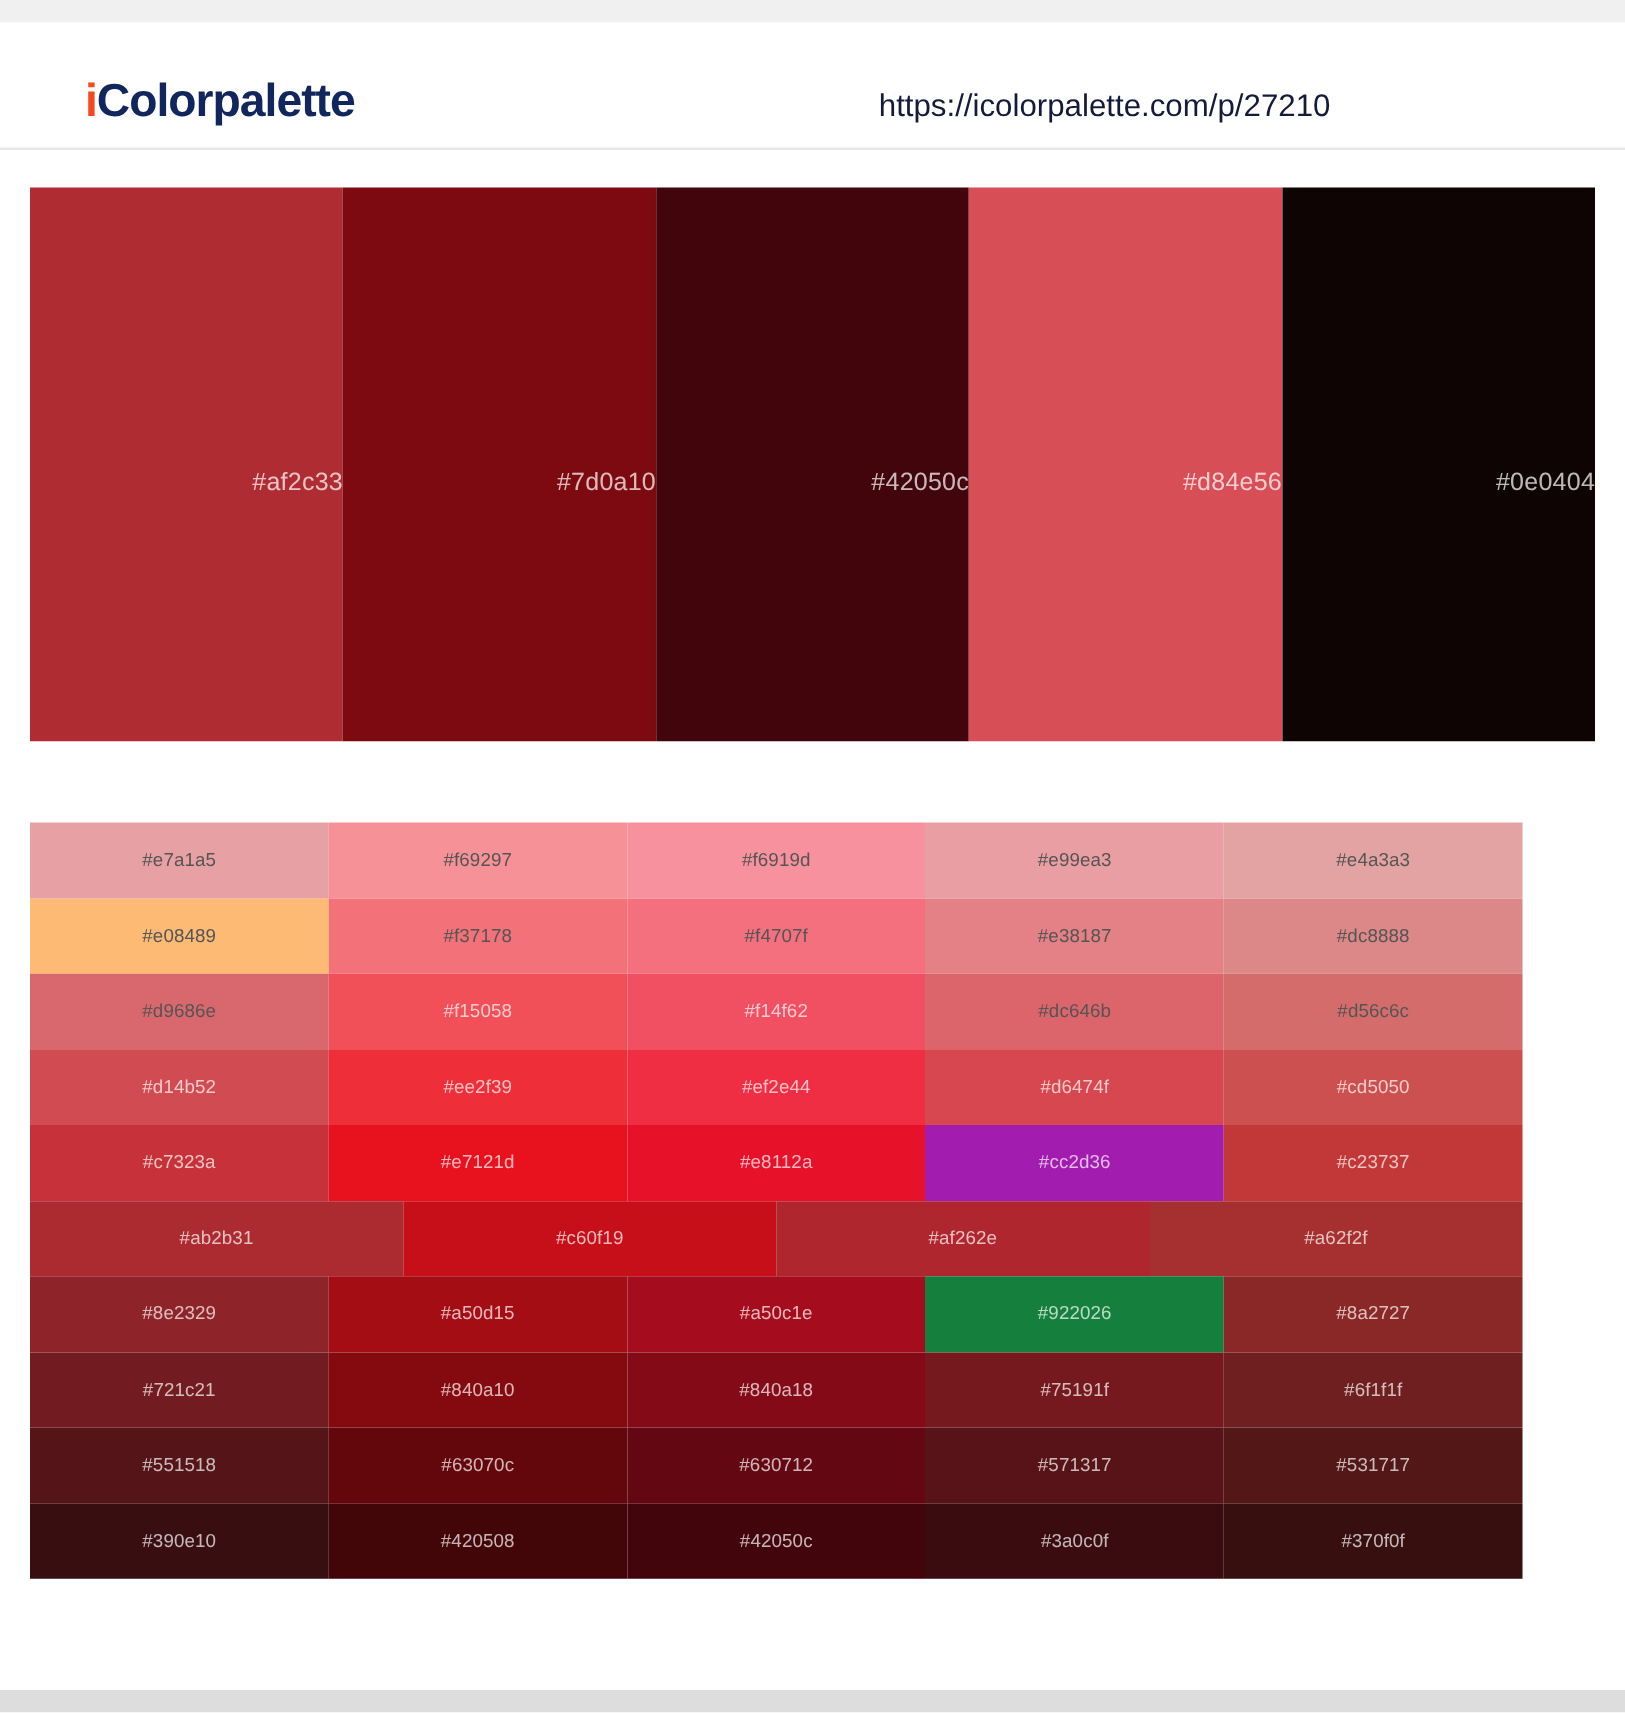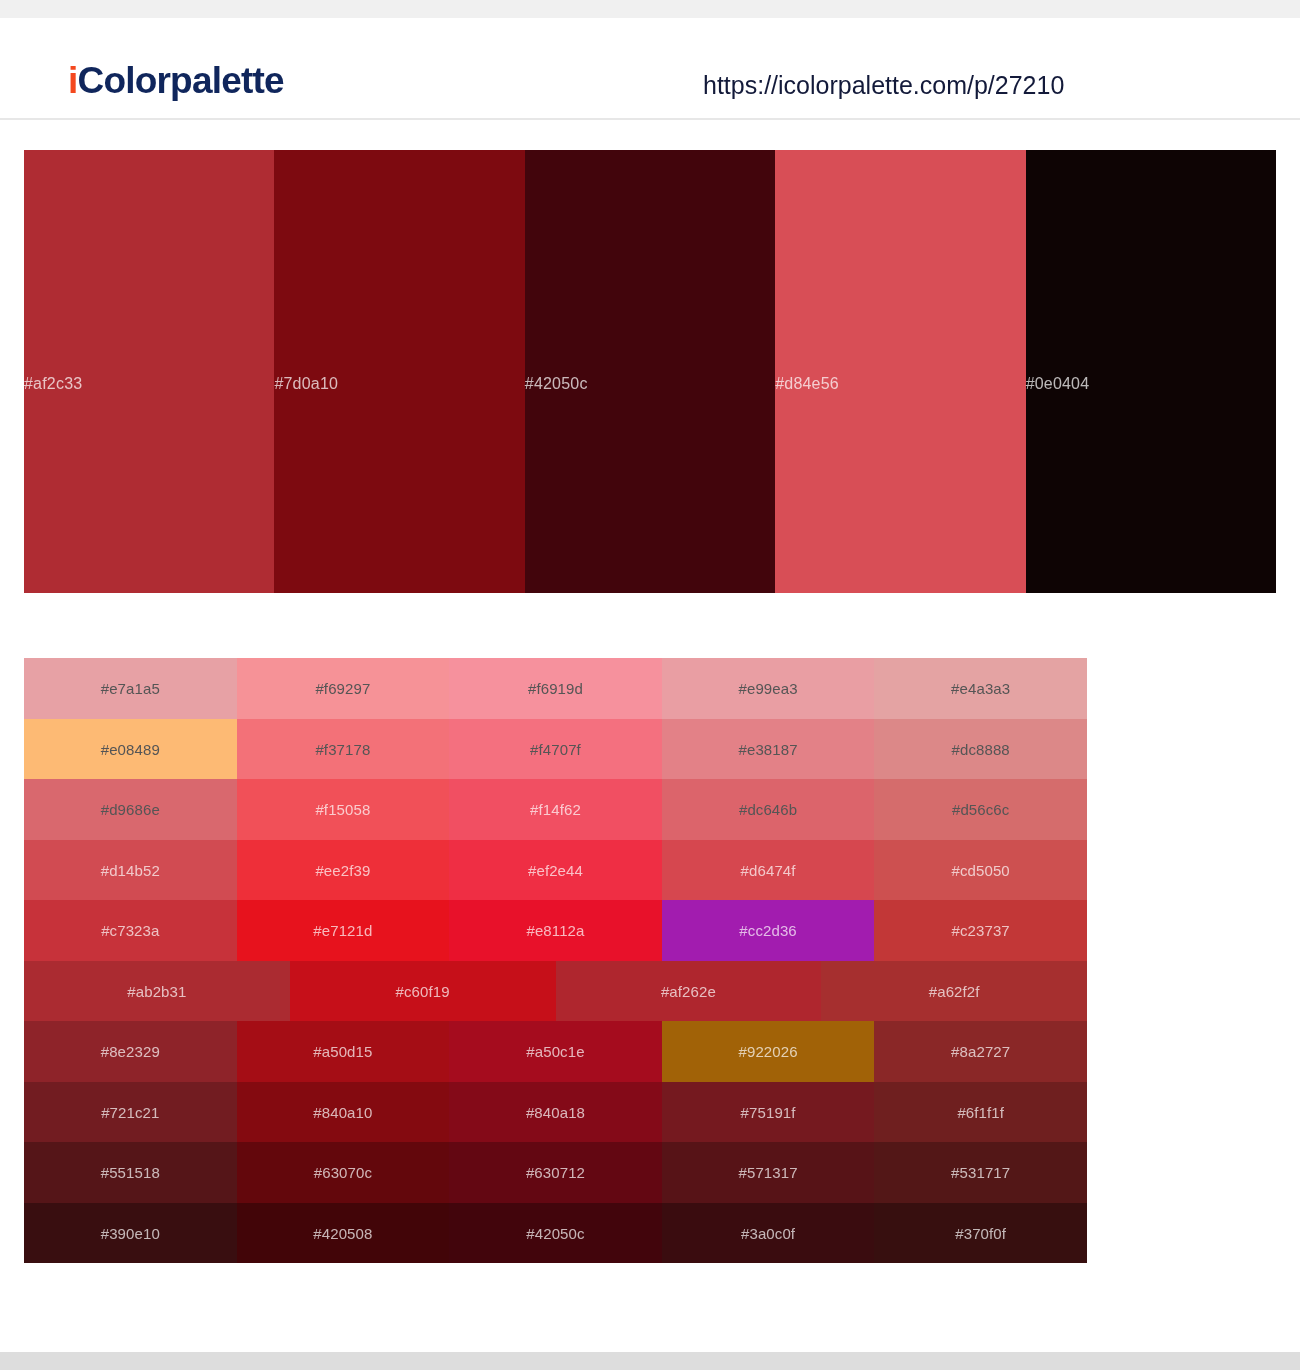--- a/index.html
+++ b/index.html
@@ -72,33 +72,33 @@
   }
   .main-swatch {
     flex: 1 1 0;
     position: relative;
   }
   .main-swatch .hexlabel {
     position: absolute;
     left: 0;
     right: 0;
     top: 226px;
-    text-align: left;
-    font-size: 16px;
+    text-align: right;
+    font-size: 20px;
     color: rgba(255,255,255,0.72);
     line-height: 1;
     letter-spacing: 0.2px;
   }
 
   
   .shades-grid {
     position: absolute;
     left: 24px;
     top: 658px;
-    width: 1063px;
+    width: 1194px;
     height: 605px;
     display: flex;
     flex-direction: column;
   }
   .shade-row {
     flex: 1 1 0;
     display: flex;
   }
   .shade-cell {
     flex: 1 1 0;
@@ -262,21 +262,21 @@
       <div class="shade-row">
         <div class="shade-cell light-text" style="background: rgb(142, 35, 41);">
           <div class="hexlabel">#8e2329</div>
         </div>
         <div class="shade-cell light-text" style="background: rgb(165, 13, 21);">
           <div class="hexlabel">#a50d15</div>
         </div>
         <div class="shade-cell light-text" style="background: rgb(165, 12, 30);">
           <div class="hexlabel">#a50c1e</div>
         </div>
-        <div class="shade-cell light-text" style="background: #a16207;">
+        <div class="shade-cell light-text" style="background: #15803d;">
           <div class="hexlabel">#922026</div>
         </div>
         <div class="shade-cell light-text" style="background: rgb(138, 39, 39);">
           <div class="hexlabel">#8a2727</div>
         </div>
       </div>
       <div class="shade-row">
         <div class="shade-cell light-text" style="background: rgb(114, 28, 33);">
           <div class="hexlabel">#721c21</div>
         </div>

